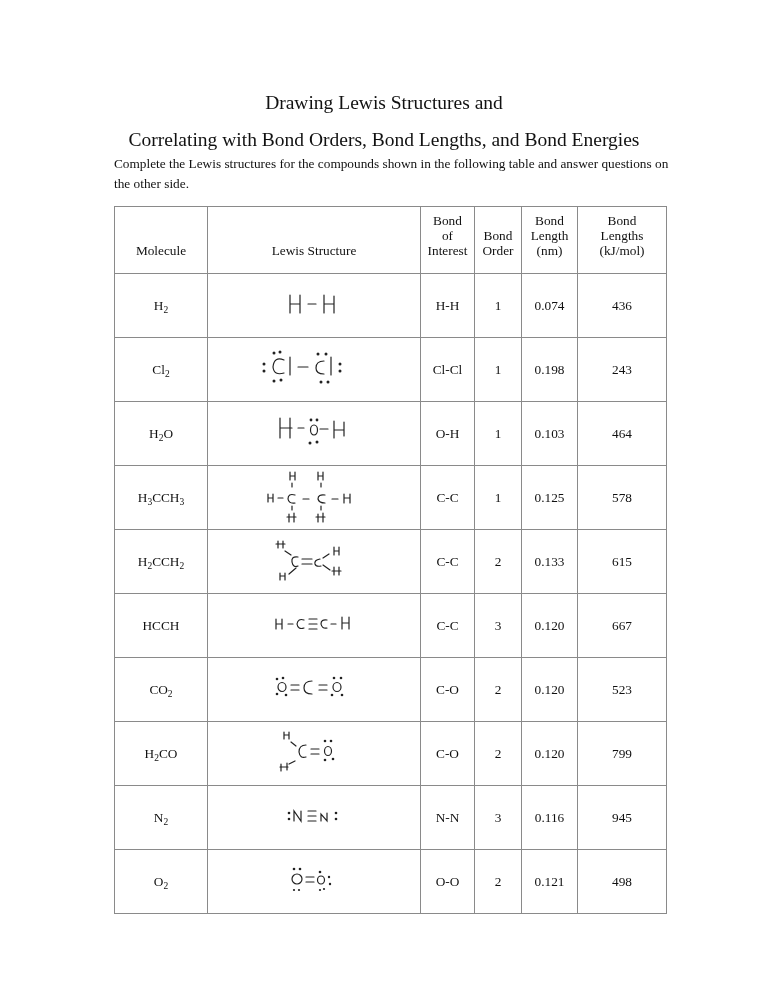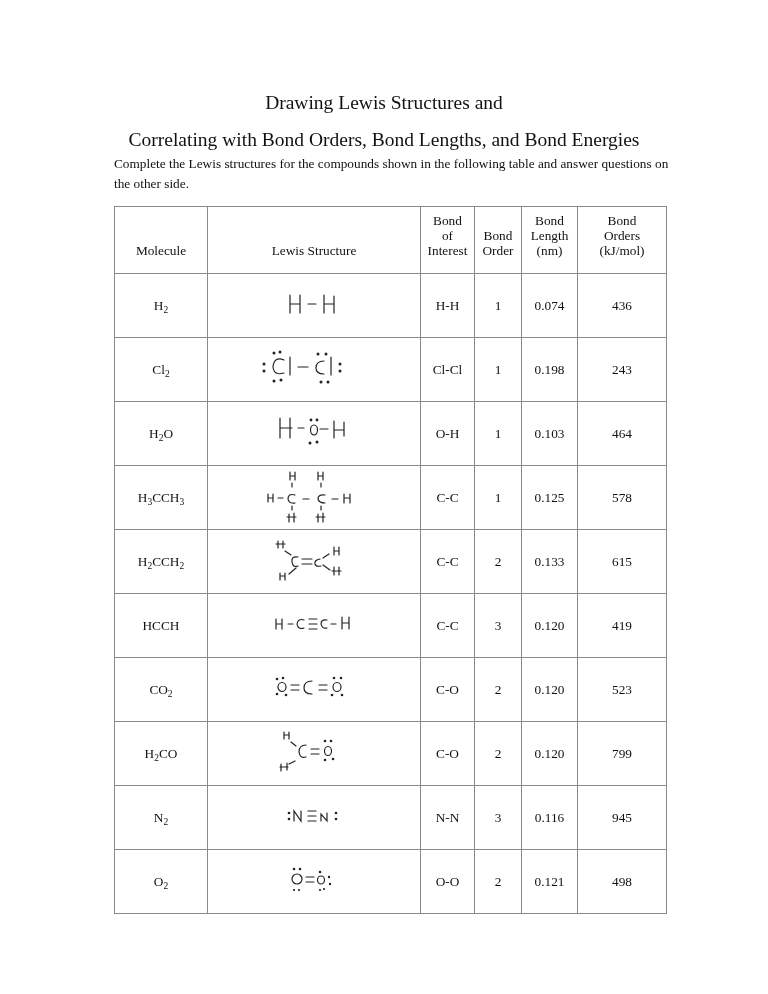--- a/index.html
+++ b/index.html
@@ -55,21 +55,21 @@
         <div>Bond</div>
         <div>Order</div>
       </th>
       <th>
         <div>Bond</div>
         <div>Length</div>
         <div>(nm)</div>
       </th>
       <th>
         <div>Bond</div>
-        <div>Orders</div>
+        <div>Lengths</div>
         <div>(kJ/mol)</div>
       </th>
     </tr>
   </thead>
   <tbody id="tbody">
       <tr>
         <td><span>H</span><sub>2</sub></td>
         <td><div class="lewis-draw"><svg width="60" height="24" viewBox="0 0 60 24">
     <path class="hand" d="M6 3 V21 M6 12 H16 M16 3 V21 M24 12 H32 M40 3 V21 M40 12 H50 M50 4 V21"></path>
   </svg><span class="sr">H–H</span></div></td>
@@ -151,21 +151,21 @@
         <td><span>HCCH</span></td>
         <td><div class="lewis-draw"><svg width="80" height="22" viewBox="0 0 80 22">
     <path class="hand" d="M2 6 V16 M8 6 V16 M2 11 H8 M14 11 H19"></path>
     <path class="hand" d="M30 7 Q24 5 23 11 Q24 17 30 15"></path>
     <path class="hand" d="M35 6 H43 M35 11 H43 M35 16 H43"></path>
     <path class="hand" d="M53 7 Q47 6 47 11 Q48 16 53 15 M57 11 H62 M68 4 V16 M75 4 V16 M68 10 H75"></path>
   </svg><span class="sr">H–C≡C–H</span></div></td>
         <td>C-C</td>
         <td>3</td>
         <td>0.120</td>
-        <td>419</td>
+        <td>667</td>
       </tr>
       <tr>
         <td><span>CO</span><sub>2</sub></td>
         <td><div class="lewis-draw"><svg width="80" height="36" viewBox="0 0 80 36">
     <circle class="dot" cx="3" cy="9" r="1.3"></circle>
               <circle class="dot" cx="9" cy="8" r="1.3"></circle>
     <circle class="dot" cx="3" cy="24" r="1.3"></circle>
               <circle class="dot" cx="12" cy="25" r="1.3"></circle>
     <ellipse class="hand" cx="8" cy="17" rx="4" ry="4.5"></ellipse>
     <path class="hand" d="M17 15 H25 M17 20 H25"></path>

